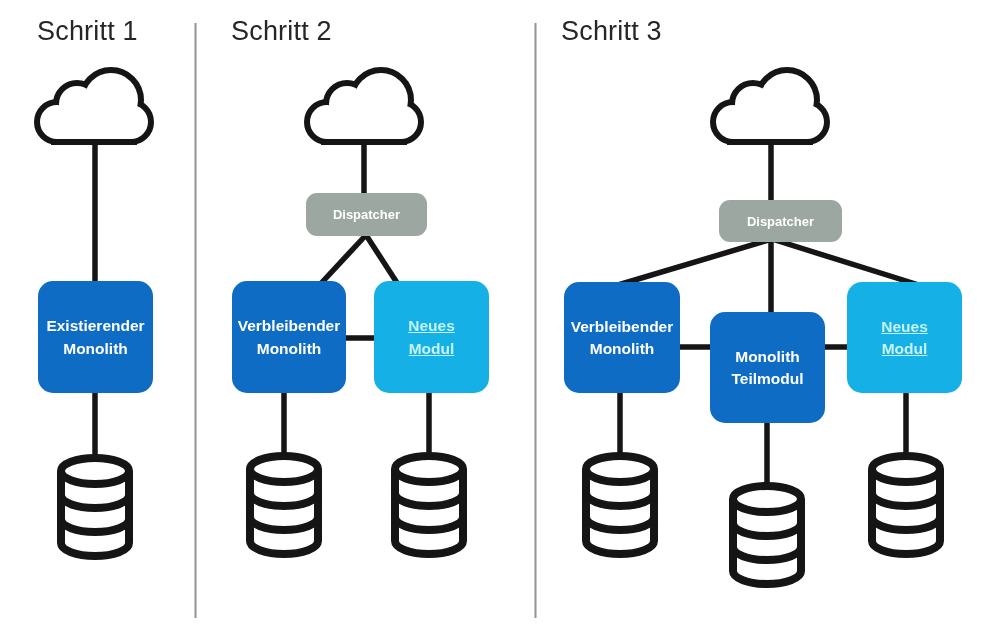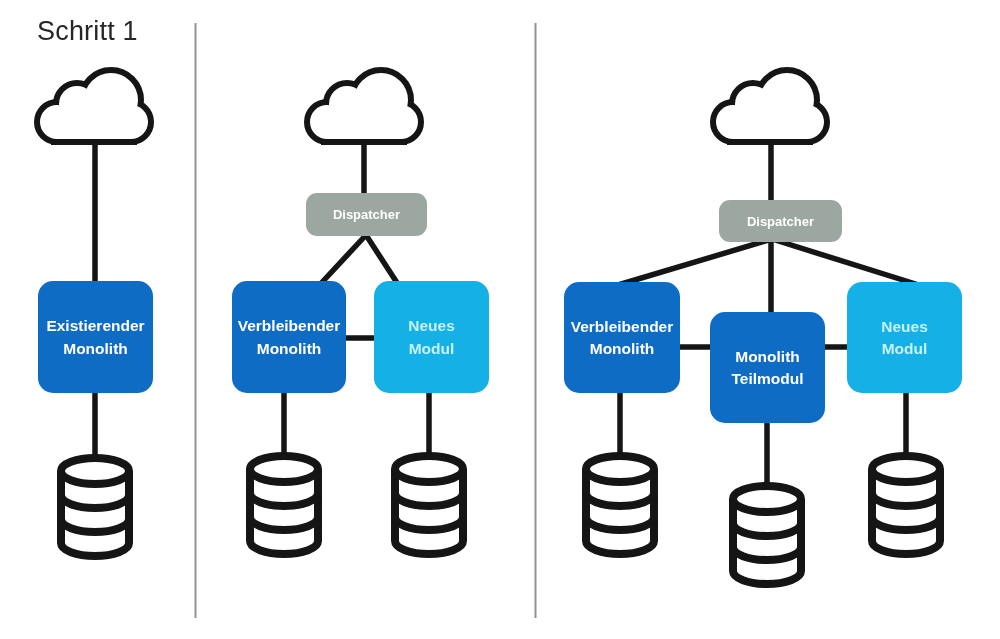--- a/index.html
+++ b/index.html
@@ -33,21 +33,21 @@
     flex-direction: column;
     align-items: center;
     justify-content: center;
     gap: 7px;
     text-align: center;
     font-size: 15.5px;
     font-weight: 600;
     line-height: 1;
   }
   .box--dark  { background: #0f6cc4; color: #ffffff; }
-  .box--light { background: #14b0e6; color: #c6f2f8; }
+  .box--light { background: #14b0e6; color: #c6f2f8; text-decoration: underline; }
   .dispatcher {
     position: absolute;
     background: #9ca7a1;
     color: #ffffff;
     border-radius: 11px;
     display: flex;
     align-items: center;
     justify-content: center;
     font-size: 13px;
     font-weight: 600;
@@ -81,20 +81,22 @@
       <line x1="771" y1="239" x2="771" y2="318"></line>
       <line x1="672" y1="347" x2="716" y2="347"></line>
       <line x1="820" y1="347" x2="856" y2="347"></line>
       <line x1="620" y1="389" x2="620" y2="458"></line>
       <line x1="767" y1="418" x2="767" y2="488"></line>
       <line x1="906" y1="389" x2="906" y2="458"></line>
     </g>
   </svg>
 
   <div class="panel-title" style="left:37px; top:16px;">Schritt 1</div>
+  <div class="panel-title" style="left:231px; top:16px;">Schritt 2</div>
+  <div class="panel-title" style="left:561px; top:16px;">Schritt 3</div>
 
   <div class="icon-wrap" style="left:33px; top:62px; width:124px; height:86px;">
     <svg viewBox="0 0 124 86" width="124" height="86">
       <g stroke="#151515" stroke-width="12" fill="none">
         <circle cx="24" cy="60" r="17"></circle>
           <circle cx="44" cy="42" r="18"></circle>
         <circle cx="78" cy="38" r="27"></circle>
           <circle cx="98" cy="60" r="17"></circle>
         <rect x="24" y="52" width="74" height="25"></rect>
       </g>

